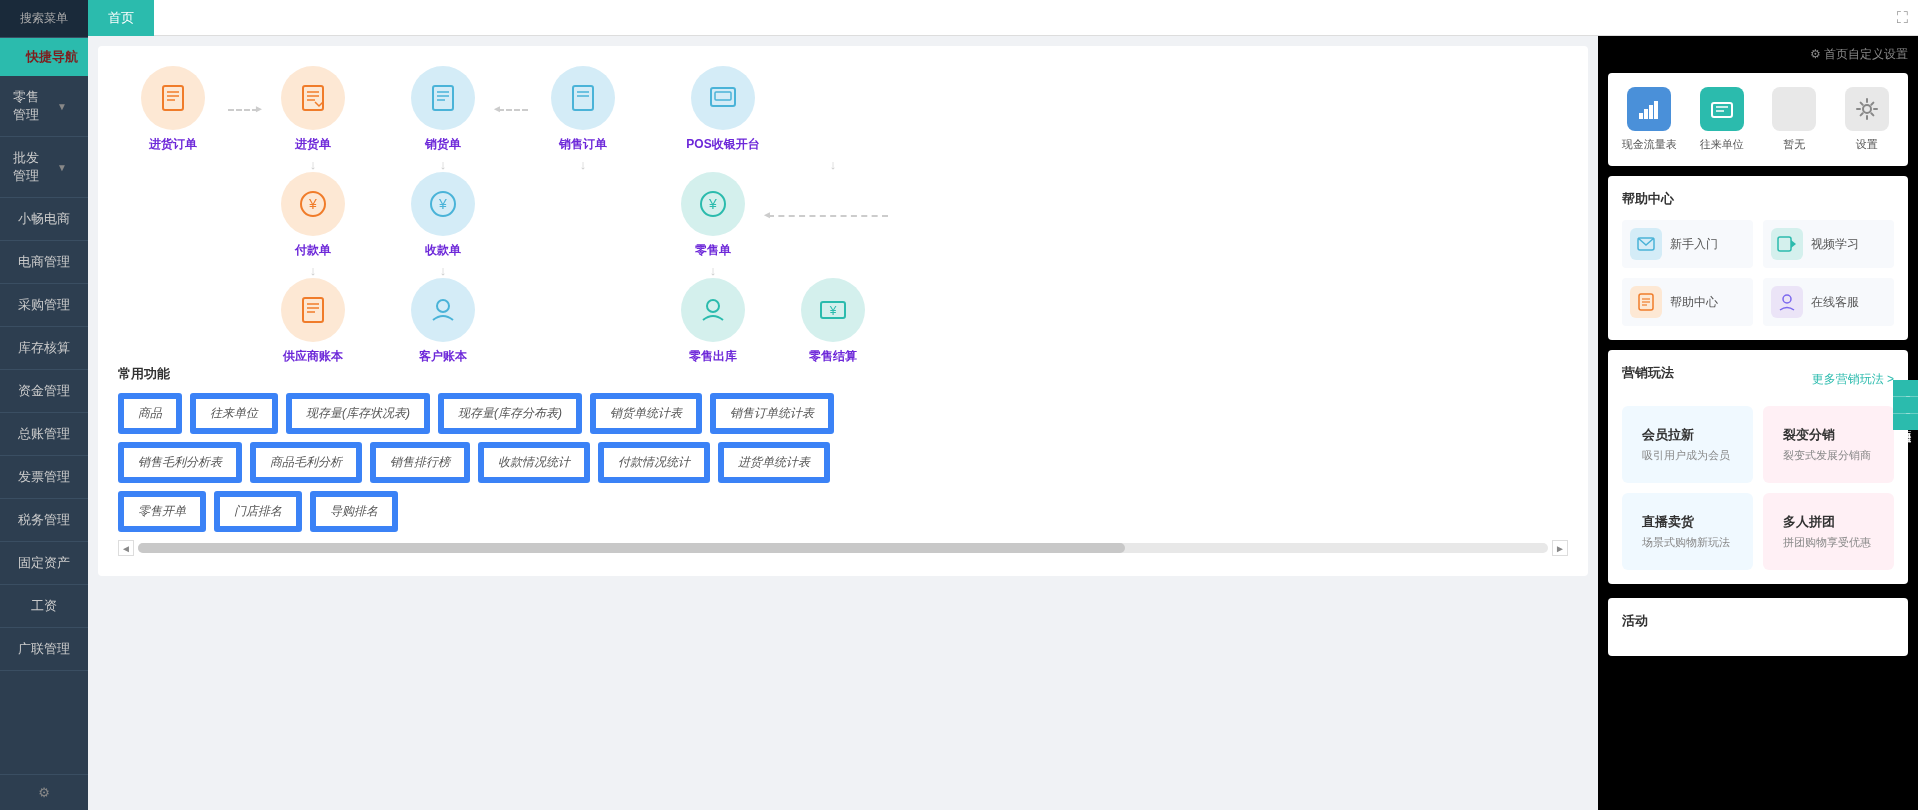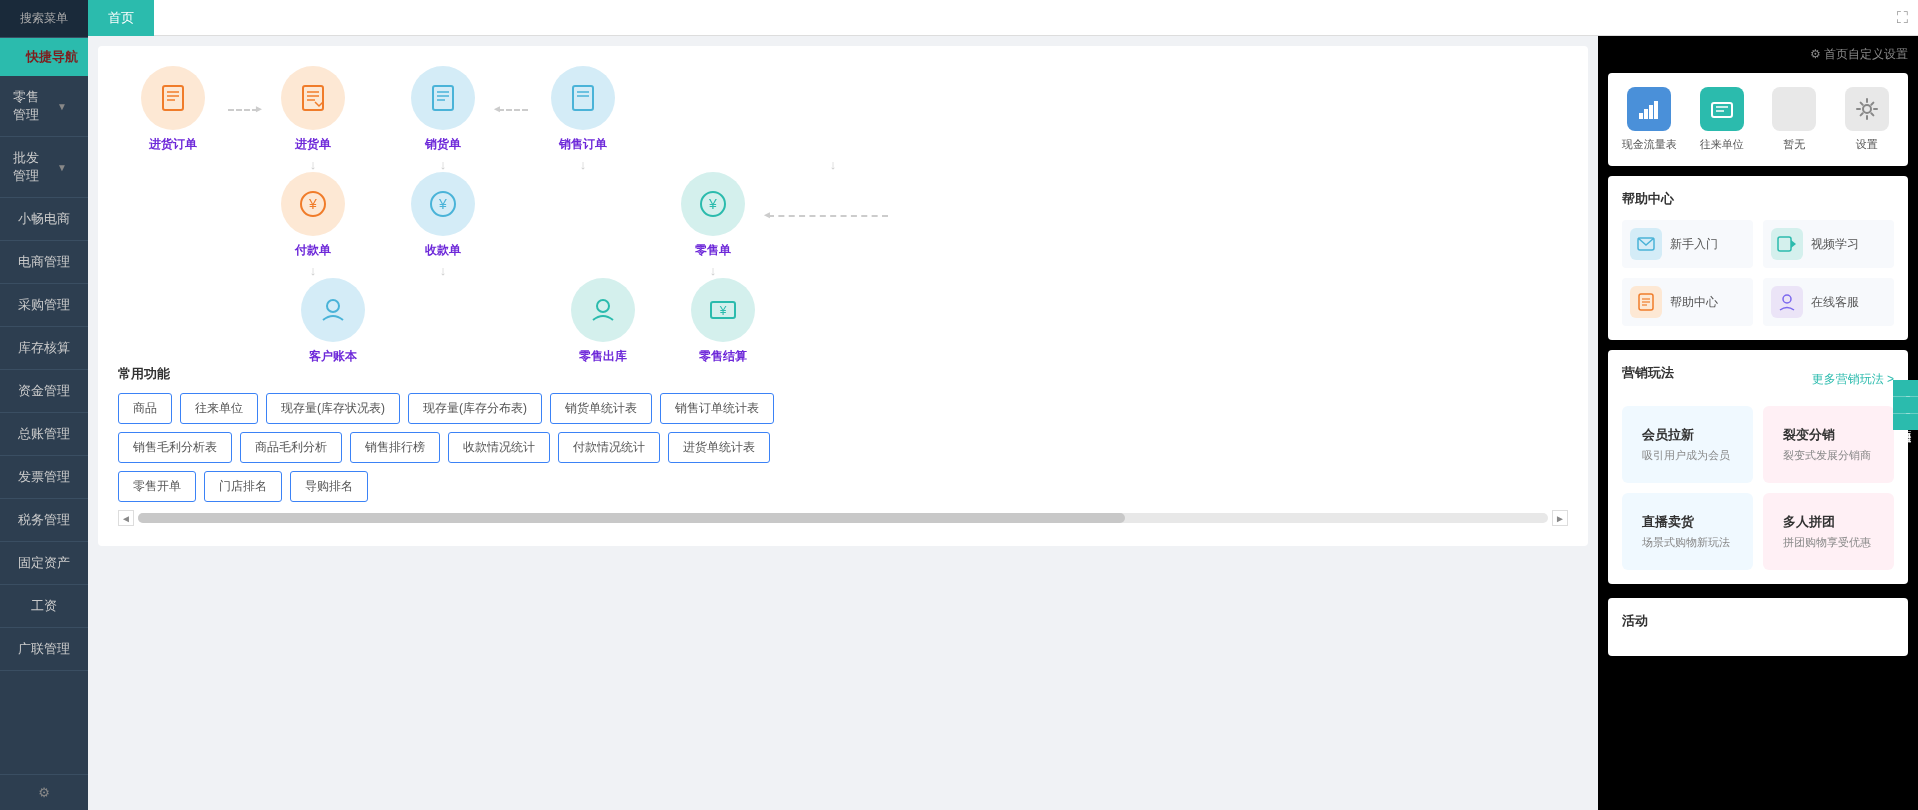--- a/index.html
+++ b/index.html
@@ -150,28 +150,29 @@
       margin-bottom: 10px;
       font-weight: bold;
     }
     .btn-grid {
       display: flex;
       flex-wrap: wrap;
       gap: 8px;
       margin-bottom: 8px;
     }
     .func-btn {
-      border: 1px solid #3b82f6;
+      border: 6px solid #3b82f6;
       background: white;
       padding: 6px 14px;
       border-radius: 3px;
       font-size: 12px;
       color: #555;
       cursor: pointer;
       white-space: nowrap;
+      font-style: italic;
     }
 
     
     .scroll-bar-area {
       display: flex;
       align-items: center;
       margin-top: 8px;
       gap: 4px;
     }
     .scroll-btn {
@@ -500,20 +501,30 @@
               </div>
               <span class="flow-label">销售订单</span>
             </div>
 
             <div style="display:flex;align-items:center;width:20px;">
             </div>
 
 
             <div style="width:10px;"></div>
 
+            <div class="flow-node">
+              <div class="flow-circle blue">
+                <svg width="32" height="32" viewBox="0 0 32 32">
+                    <rect x="4" y="6" width="24" height="18" rx="2" fill="none" stroke="#4ab3d8" stroke-width="2"></rect>
+                    <rect x="8" y="10" width="16" height="8" rx="1" fill="none" stroke="#4ab3d8" stroke-width="1.5"></rect>
+                    <line x1="12" y1="24" x2="20" y2="24" stroke="#4ab3d8" stroke-width="2"></line>
+                  </svg>
+              </div>
+              <span class="flow-label">POS收银开台</span>
+            </div>
           </div>
 
           <div style="display:flex; align-items:flex-start; margin-top:4px;">
 
             <div style="width:110px;"></div>
             <div style="width:30px;"></div>
 
             <div style="width:110px; text-align:center;">
               <span style="color:#ccc;">↓</span>
             </div>
@@ -603,20 +614,31 @@
             <div style="width:110px; text-align:center;">
               <span style="color:#ccc;">↓</span>
             </div>
           </div>
 
           <div style="display:flex; align-items:center; gap:0;">
 
             <div style="width:110px;"></div>
             <div style="width:30px;"></div>
 
+            <div class="flow-node">
+              <div class="flow-circle orange">
+                <svg width="32" height="32" viewBox="0 0 32 32">
+                    <rect x="6" y="4" width="20" height="24" rx="2" fill="none" stroke="#f07c2a" stroke-width="2"></rect>
+                    <line x1="10" y1="10" x2="22" y2="10" stroke="#f07c2a" stroke-width="1.5"></line>
+                    <line x1="10" y1="14" x2="22" y2="14" stroke="#f07c2a" stroke-width="1.5"></line>
+                    <line x1="10" y1="18" x2="18" y2="18" stroke="#f07c2a" stroke-width="1.5"></line>
+                  </svg>
+              </div>
+              <span class="flow-label">供应商账本</span>
+            </div>
             <div style="width:20px;"></div>
 
             <div class="flow-node">
               <div class="flow-circle blue">
                 <svg width="32" height="32" viewBox="0 0 32 32">
                     <circle cx="16" cy="12" r="6" fill="none" stroke="#4ab3d8" stroke-width="2"></circle>
                     <path d="M6 26 Q16 18 26 26" fill="none" stroke="#4ab3d8" stroke-width="2"></path>
                   </svg>
               </div>
               <span class="flow-label">客户账本</span>

